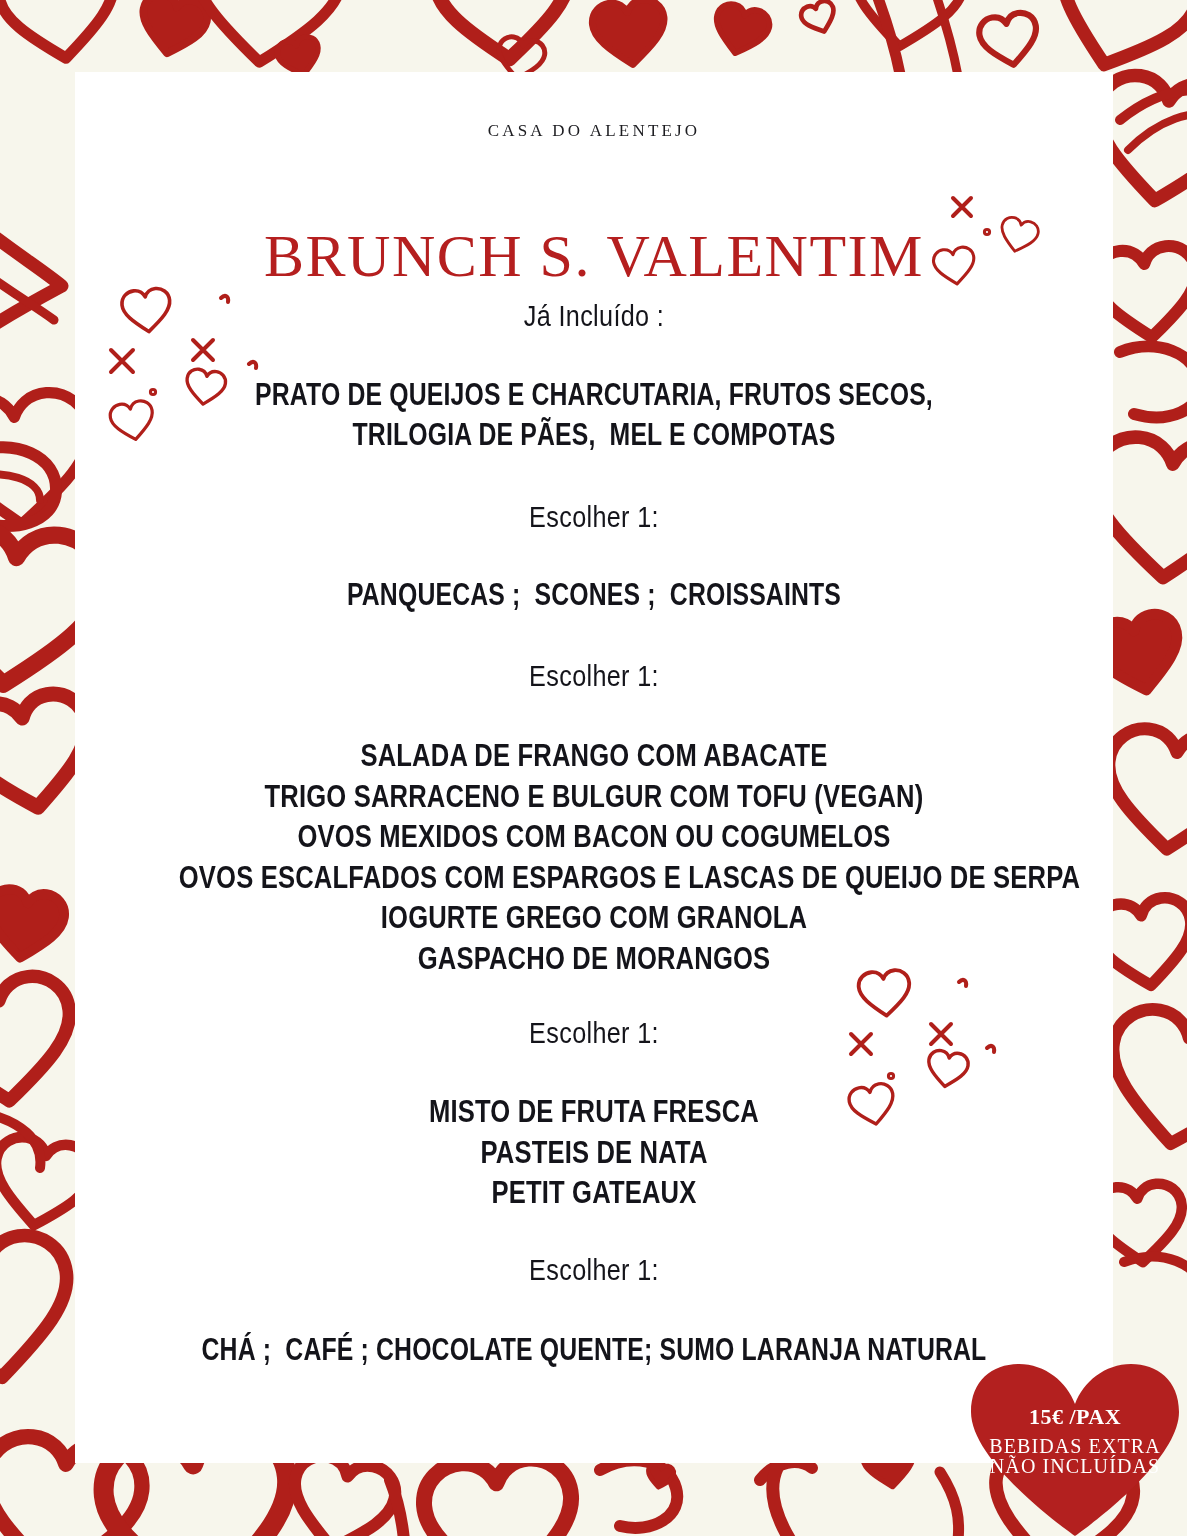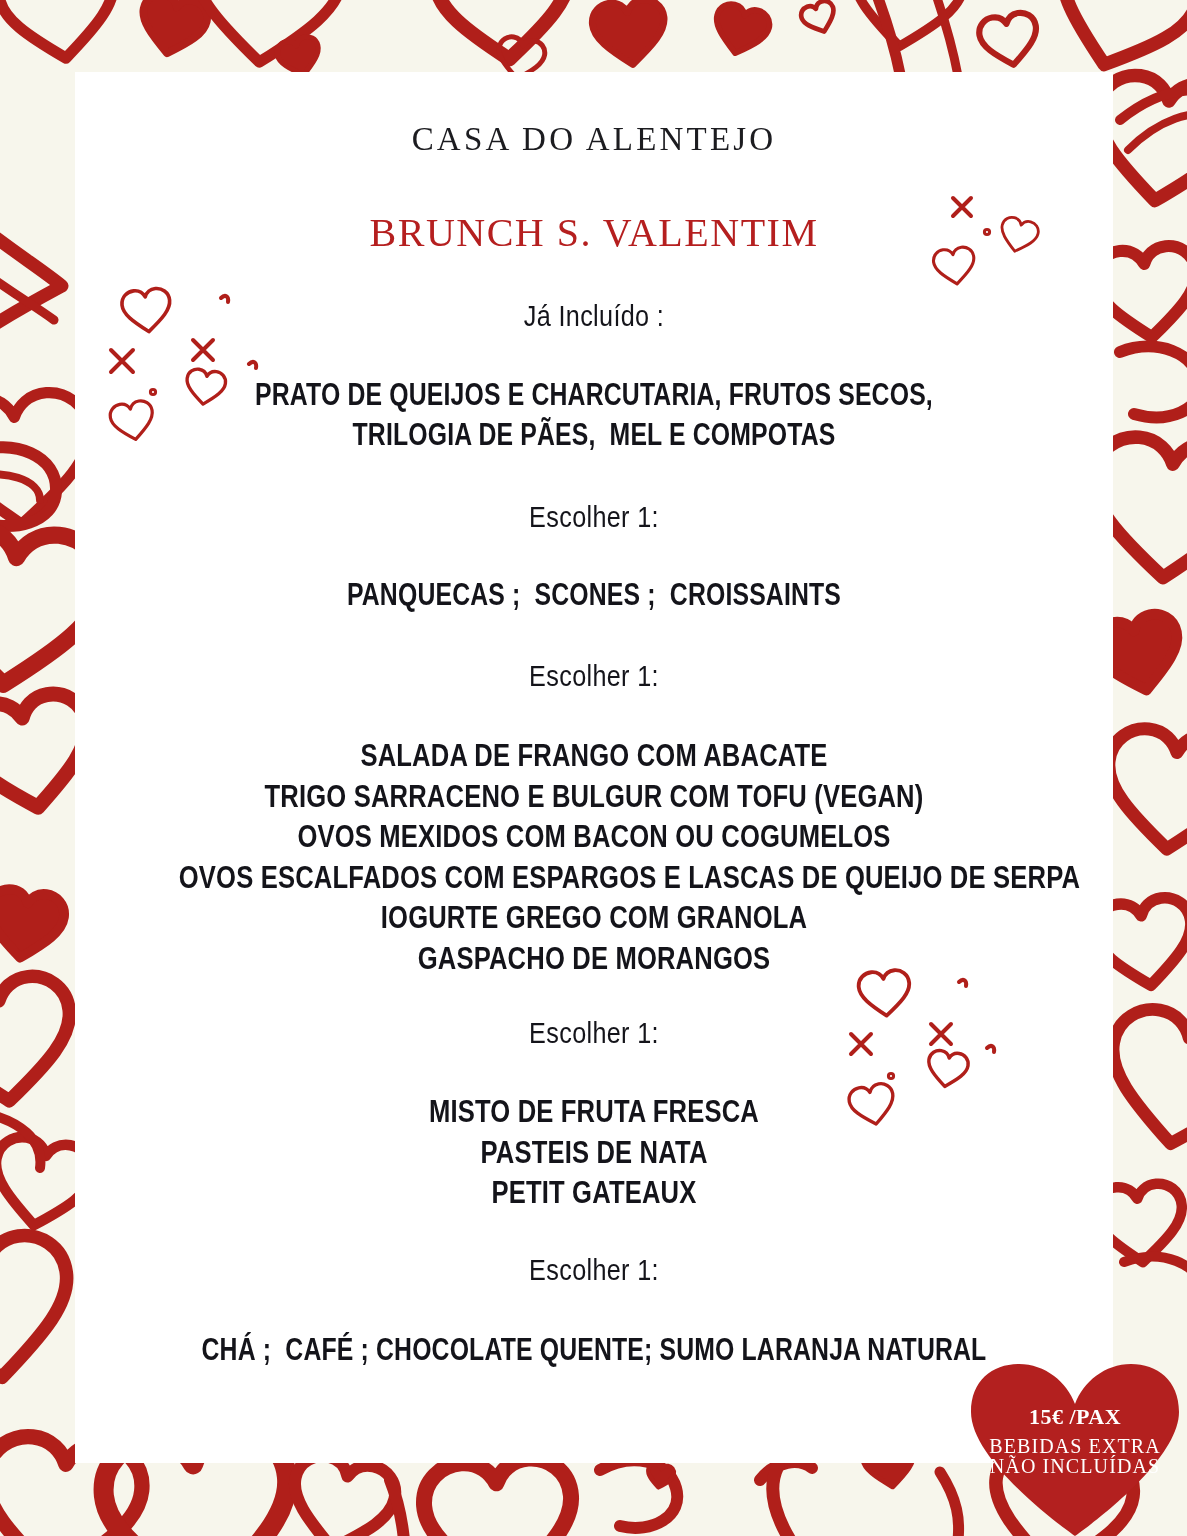--- a/index.html
+++ b/index.html
@@ -49,32 +49,32 @@
     width: 100%;
     height: 100%;
     text-align: center;
   }
 
   .eyebrow {
     position: absolute;
     top: 49px;
     left: 0; right: 0;
     font-family: "Liberation Serif", serif;
-    font-size: 33px;
+    font-size: 17px;
     letter-spacing: 3.2px;
     color: #1c1c20;
     font-weight: 400;
   }
 
   .main-title {
     position: absolute;
     top: 110px;
     left: 0; right: 0;
     font-family: "Liberation Serif", serif;
-    font-size: 40px;
+    font-size: 60px;
     letter-spacing: 1.5px;
     color: #b51f1f;
     font-weight: 400;
     white-space: nowrap;
   }
 
   .section-label {
     position: absolute;
     left: 0; right: 0;
     font-family: "Liberation Sans Narrow", "Liberation Sans", sans-serif;

